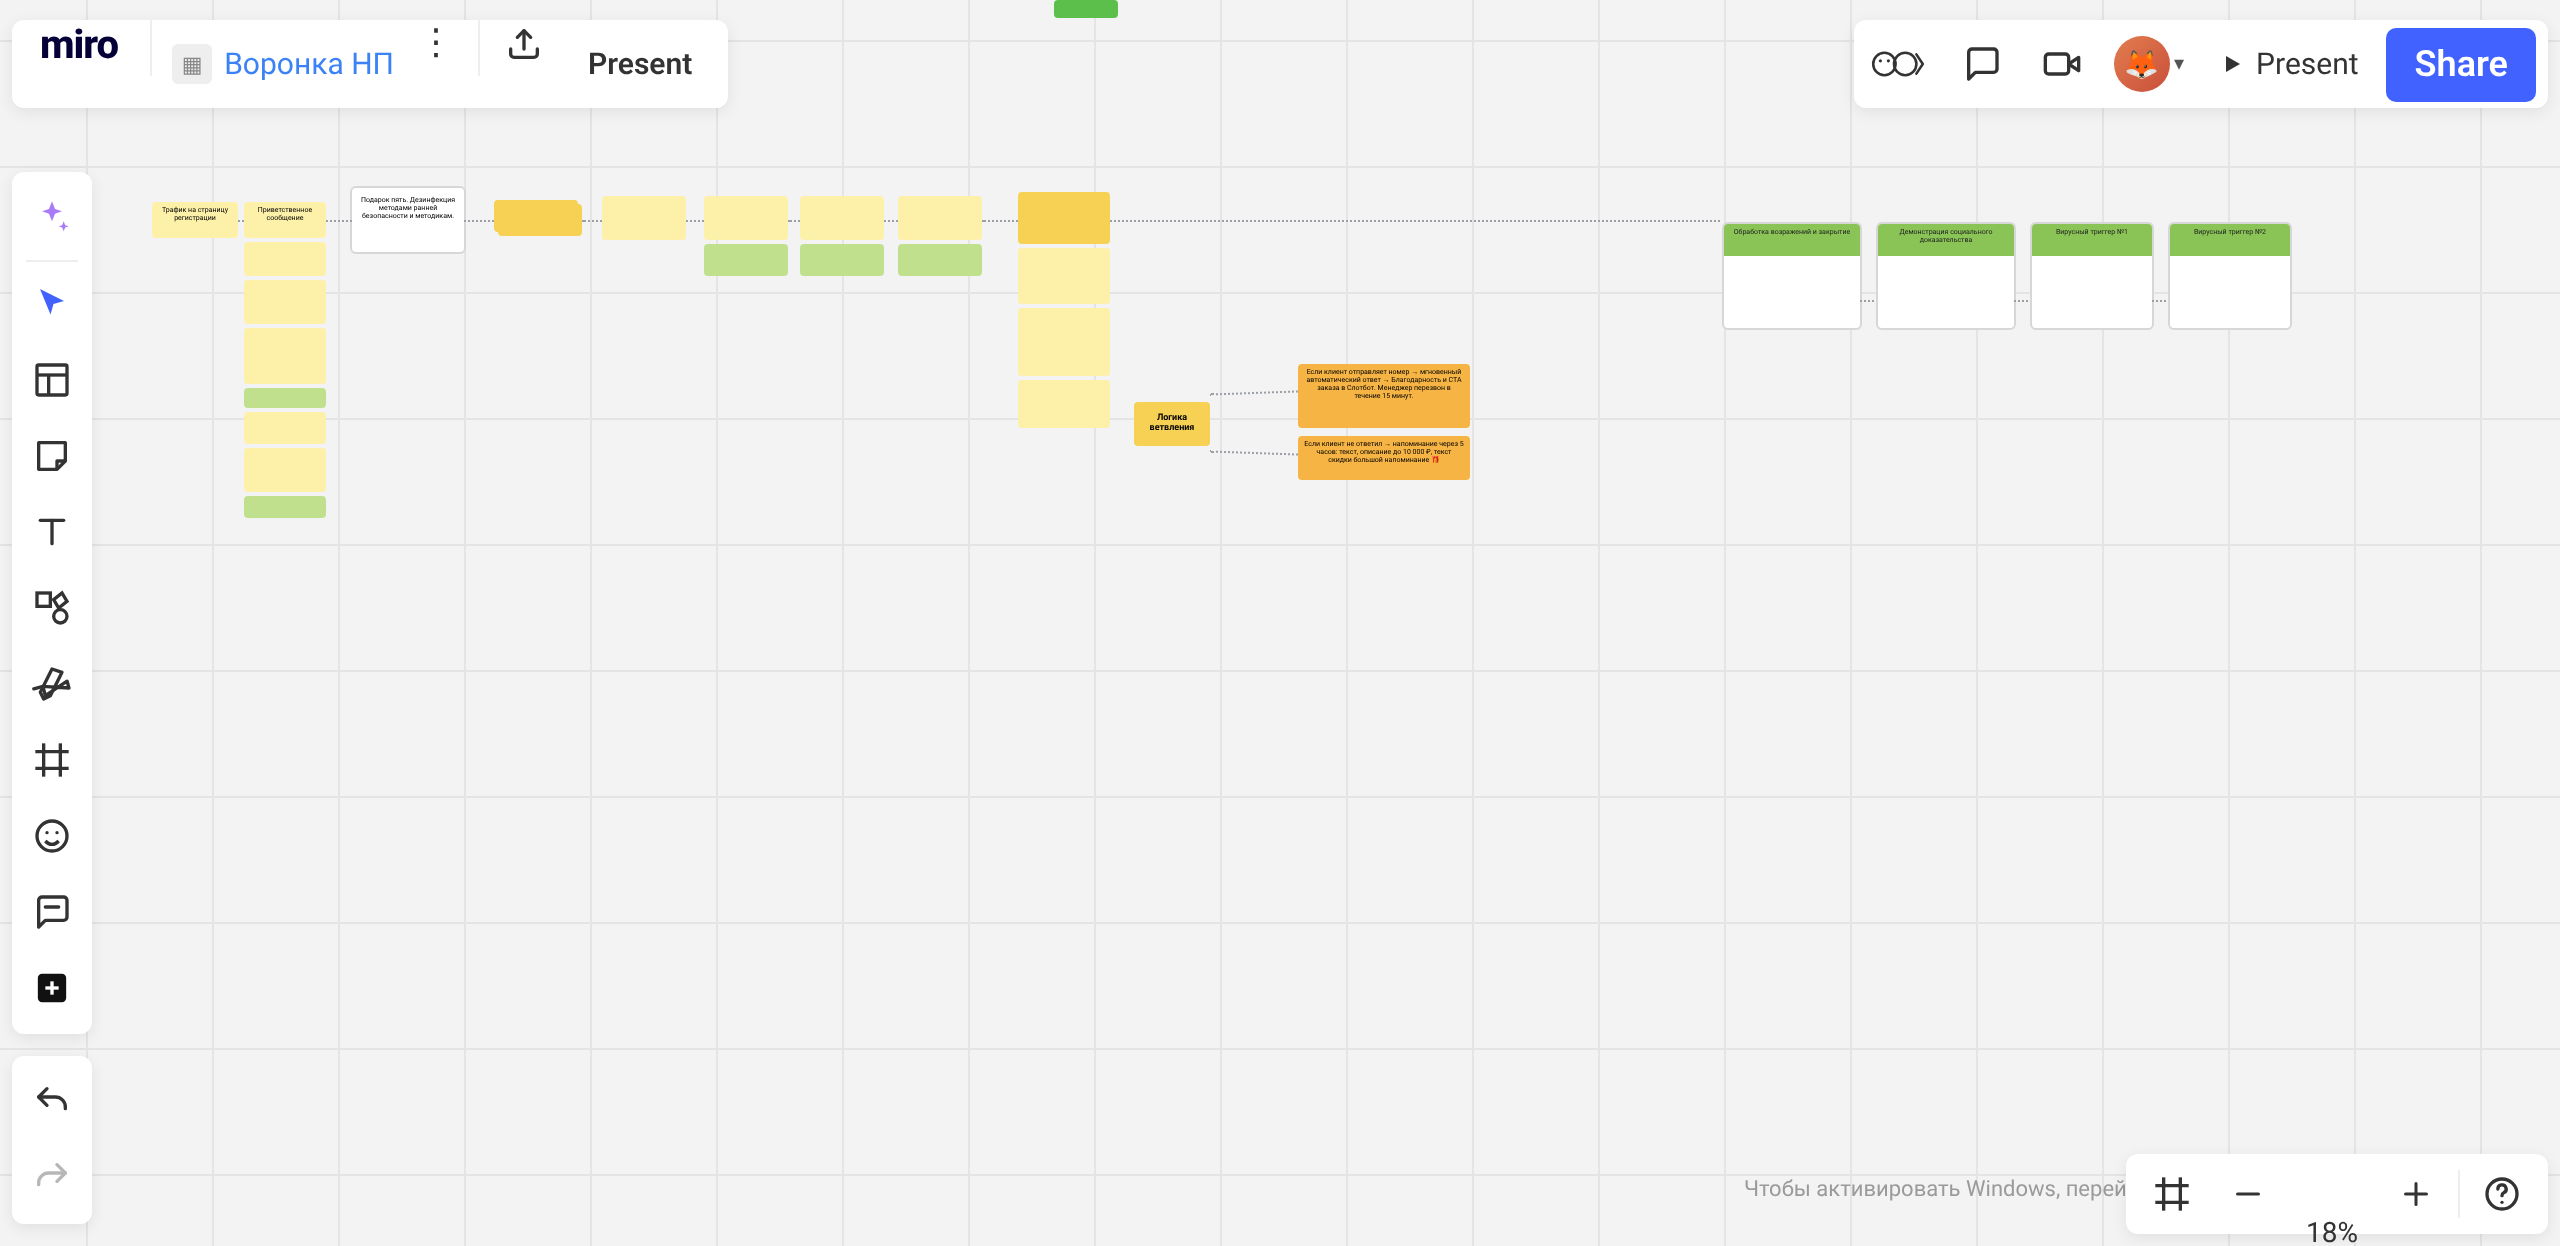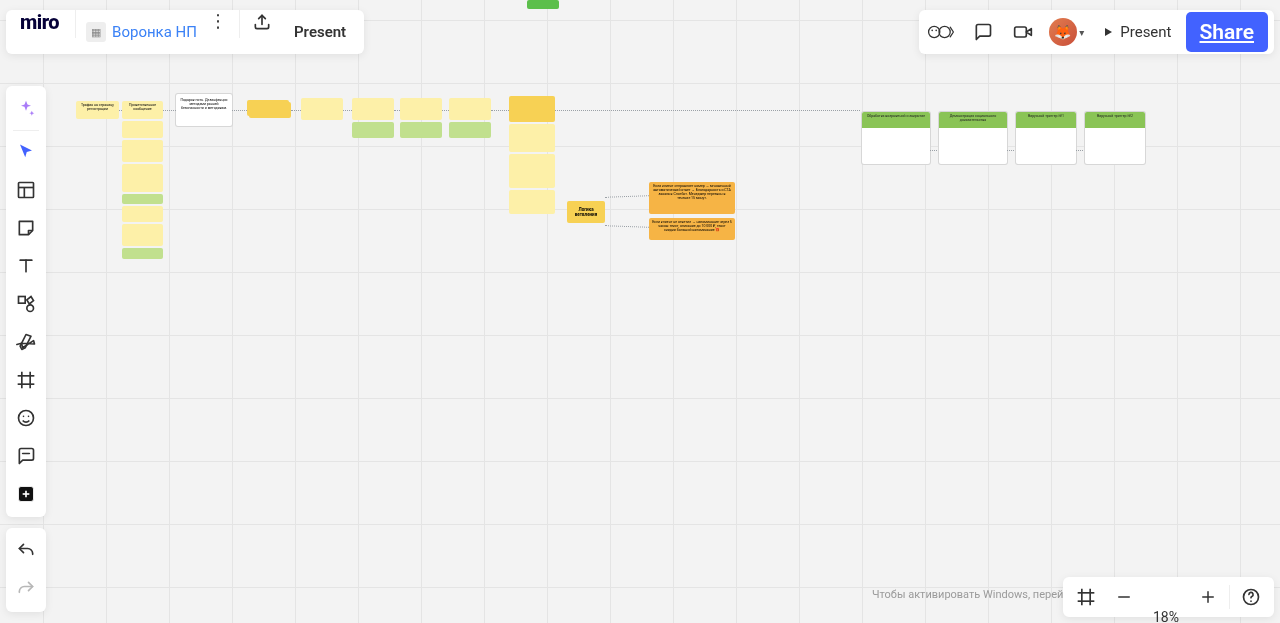--- a/index.html
+++ b/index.html
@@ -46,21 +46,21 @@
     position:absolute; top:10px; right:6px; height:44px;
     display:flex; align-items:center; gap:4px;
     background:#fff; border-radius:6px; box-shadow:0 2px 8px rgba(0,0,0,.08);
     padding:0 6px;
   }
   .tr-btn { width:36px; height:36px; display:flex; align-items:center; justify-content:center; cursor:pointer; border-radius:4px; }
   .avatar { width:28px; height:28px; border-radius:50%; background:linear-gradient(135deg,#e27d4f,#c94f3a); display:flex;align-items:center;justify-content:center;color:#fff;font-size:14px;}
   .avatar-wrap{display:flex;align-items:center;gap:2px;cursor:pointer;padding:0 4px;}
   .chev{font-size:10px;color:#555;}
   .btn-present{ display:flex;align-items:center;gap:6px; border:none;background:transparent;font-size:15px;color:#333;cursor:pointer;padding:0 10px;}
-  .btn-share{ background:#4262ff;color:#fff;border:none;border-radius:5px;font-size:21px;font-weight:600;padding:8px 14px;cursor:pointer;text-decoration:underline;}
+  .btn-share{ background:#4262ff;color:#fff;border:none;border-radius:5px;font-size:18px;font-weight:600;padding:8px 14px;cursor:pointer;}
 
   
   .ltoolbar, .ltoolbar2 {
     position:absolute; left:6px; width:40px;
     background:#fff; border-radius:6px; box-shadow:0 2px 8px rgba(0,0,0,.08);
     display:flex; flex-direction:column; align-items:center; padding:6px 0; gap:4px;
   }
   .ltoolbar { top:86px; }
   .ltoolbar2 { top:528px; }
   .tool { width:34px; height:34px; display:flex; align-items:center; justify-content:center; cursor:pointer; border-radius:4px; color:#333; }

